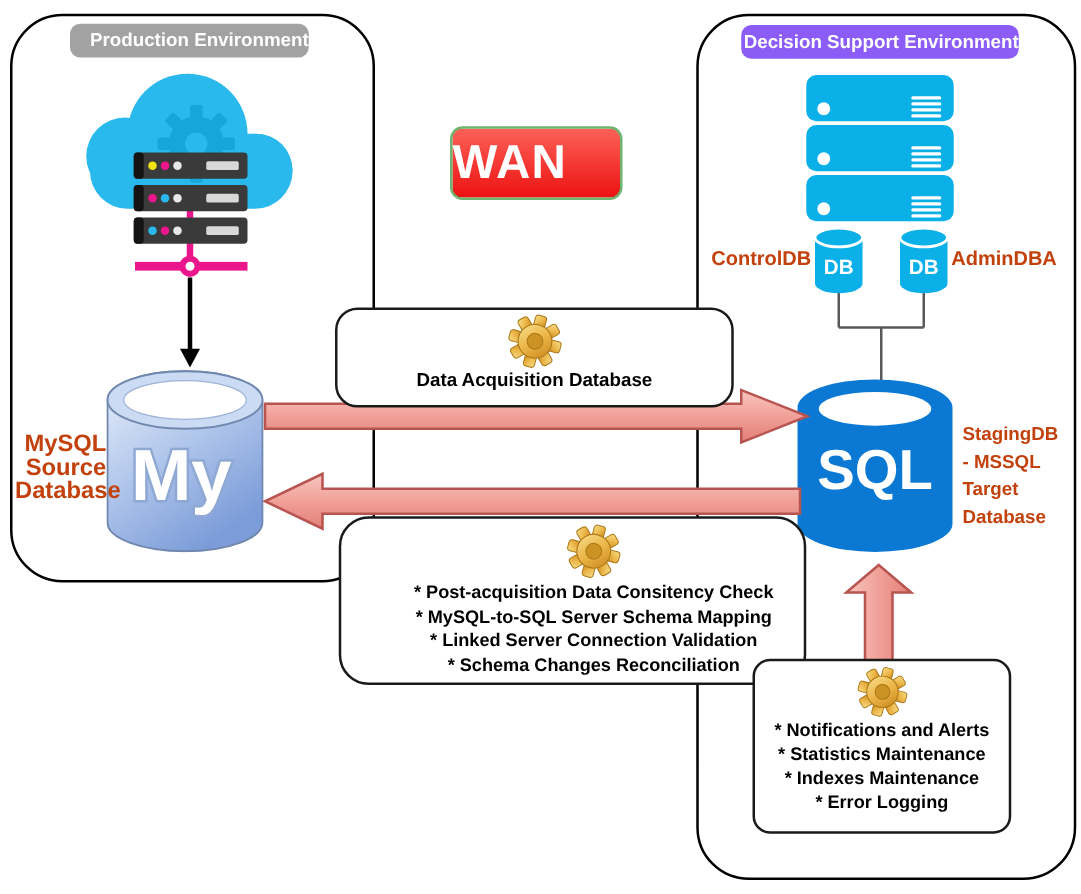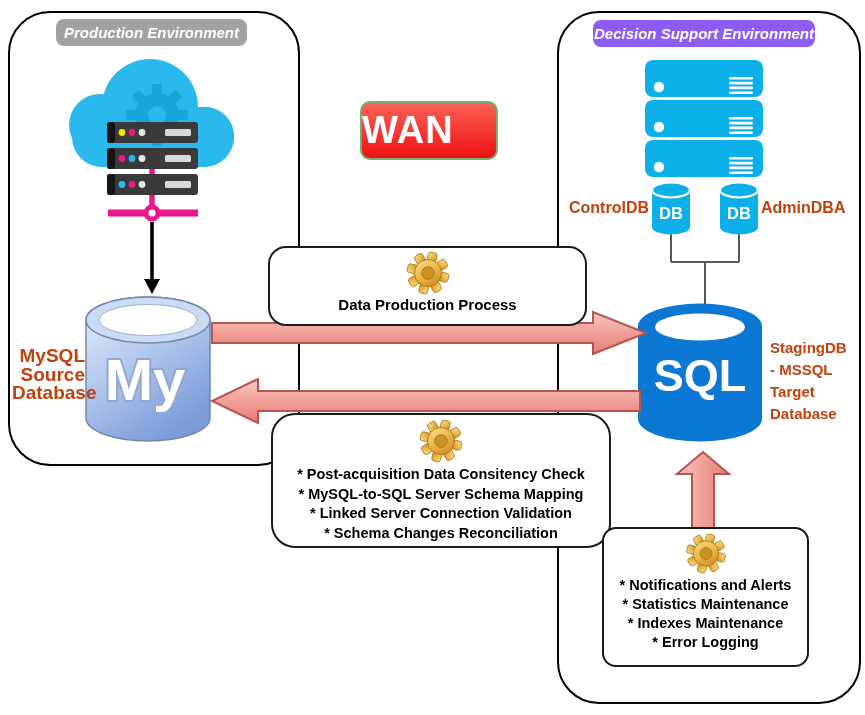--- a/index.html
+++ b/index.html
@@ -1,21 +1,21 @@
 <!DOCTYPE html>
 <html><head>
 <meta charset="utf-8">
 <style>
   html,body{margin:0;padding:0;background:#fff;}
   #canvas{position:relative;width:865px;height:715px;background:#fff;overflow:hidden;
           font-family:"Liberation Sans",sans-serif;}
   .abs{position:absolute;}
   .container-box{position:absolute;border:2px solid #000;border-radius:42px;background:transparent;}
   .env-label{position:absolute;color:#fff;font-weight:bold;font-size:15px;display:flex;
-             align-items:center;justify-content:center;border-radius:8px;white-space:nowrap;font-style:italic;}
+             align-items:center;justify-content:flex-end;border-radius:8px;white-space:nowrap;}
   .proc-box{position:absolute;background:#fff;border:2px solid #1a1a1a;display:flex;
             flex-direction:column;align-items:center;}
   .proc-title{font-size:15px;font-weight:bold;color:#000;white-space:nowrap;margin-top:1px;}
   .proc-lines{display:flex;flex-direction:column;align-items:center;margin-top:2px;}
   .proc-line{font-size:14.5px;font-weight:bold;color:#000;line-height:19.5px;white-space:nowrap;}
   .side-label{position:absolute;font-weight:bold;color:#c2410c;}
   svg{display:block;}
   #wan{position:absolute;left:360px;top:101px;width:134px;height:55px;
        background:linear-gradient(#fc6157,#ed1212);border:2px solid #6fb36f;border-radius:10px;
        color:#fff;font-weight:bold;font-size:38px;display:flex;align-items:center;
@@ -202,24 +202,24 @@
           <rect x="-4.5" y="-21" width="9" height="11" rx="2.5" transform="rotate(135)"></rect>
           <rect x="-4.5" y="-21" width="9" height="11" rx="2.5" transform="rotate(180)"></rect>
           <rect x="-4.5" y="-21" width="9" height="11" rx="2.5" transform="rotate(225)"></rect>
           <rect x="-4.5" y="-21" width="9" height="11" rx="2.5" transform="rotate(270)"></rect>
           <rect x="-4.5" y="-21" width="9" height="11" rx="2.5" transform="rotate(315)"></rect>
           <circle r="13.5"></circle>
         </g>
         <circle r="6.3" fill="#cd9224" stroke="#a87615" stroke-width="0.8"></circle>
       </g>
     </svg>
-    <div class="proc-title">Data Production Process</div>
-  </div>
-
-  <div class="proc-box" style="left:271px;top:413px;width:336px;height:131px;border-radius:24px;">
+    <div class="proc-title">Data Acquisition Database</div>
+  </div>
+
+  <div class="proc-box" style="left:271px;top:413px;width:336px;height:131px;border-radius:24px;padding-left:34px;">
     <svg width="50" height="44" viewBox="0 0 48 44" style="margin-top:4px">
       <g transform="translate(24,22) rotate(15)">
         <g fill="url(#gearGrad)" stroke="#a87615" stroke-width="0.8">
           <rect x="-4.5" y="-21" width="9" height="11" rx="2.5"></rect>
           <rect x="-4.5" y="-21" width="9" height="11" rx="2.5" transform="rotate(45)"></rect>
           <rect x="-4.5" y="-21" width="9" height="11" rx="2.5" transform="rotate(90)"></rect>
           <rect x="-4.5" y="-21" width="9" height="11" rx="2.5" transform="rotate(135)"></rect>
           <rect x="-4.5" y="-21" width="9" height="11" rx="2.5" transform="rotate(180)"></rect>
           <rect x="-4.5" y="-21" width="9" height="11" rx="2.5" transform="rotate(225)"></rect>
           <rect x="-4.5" y="-21" width="9" height="11" rx="2.5" transform="rotate(270)"></rect>

